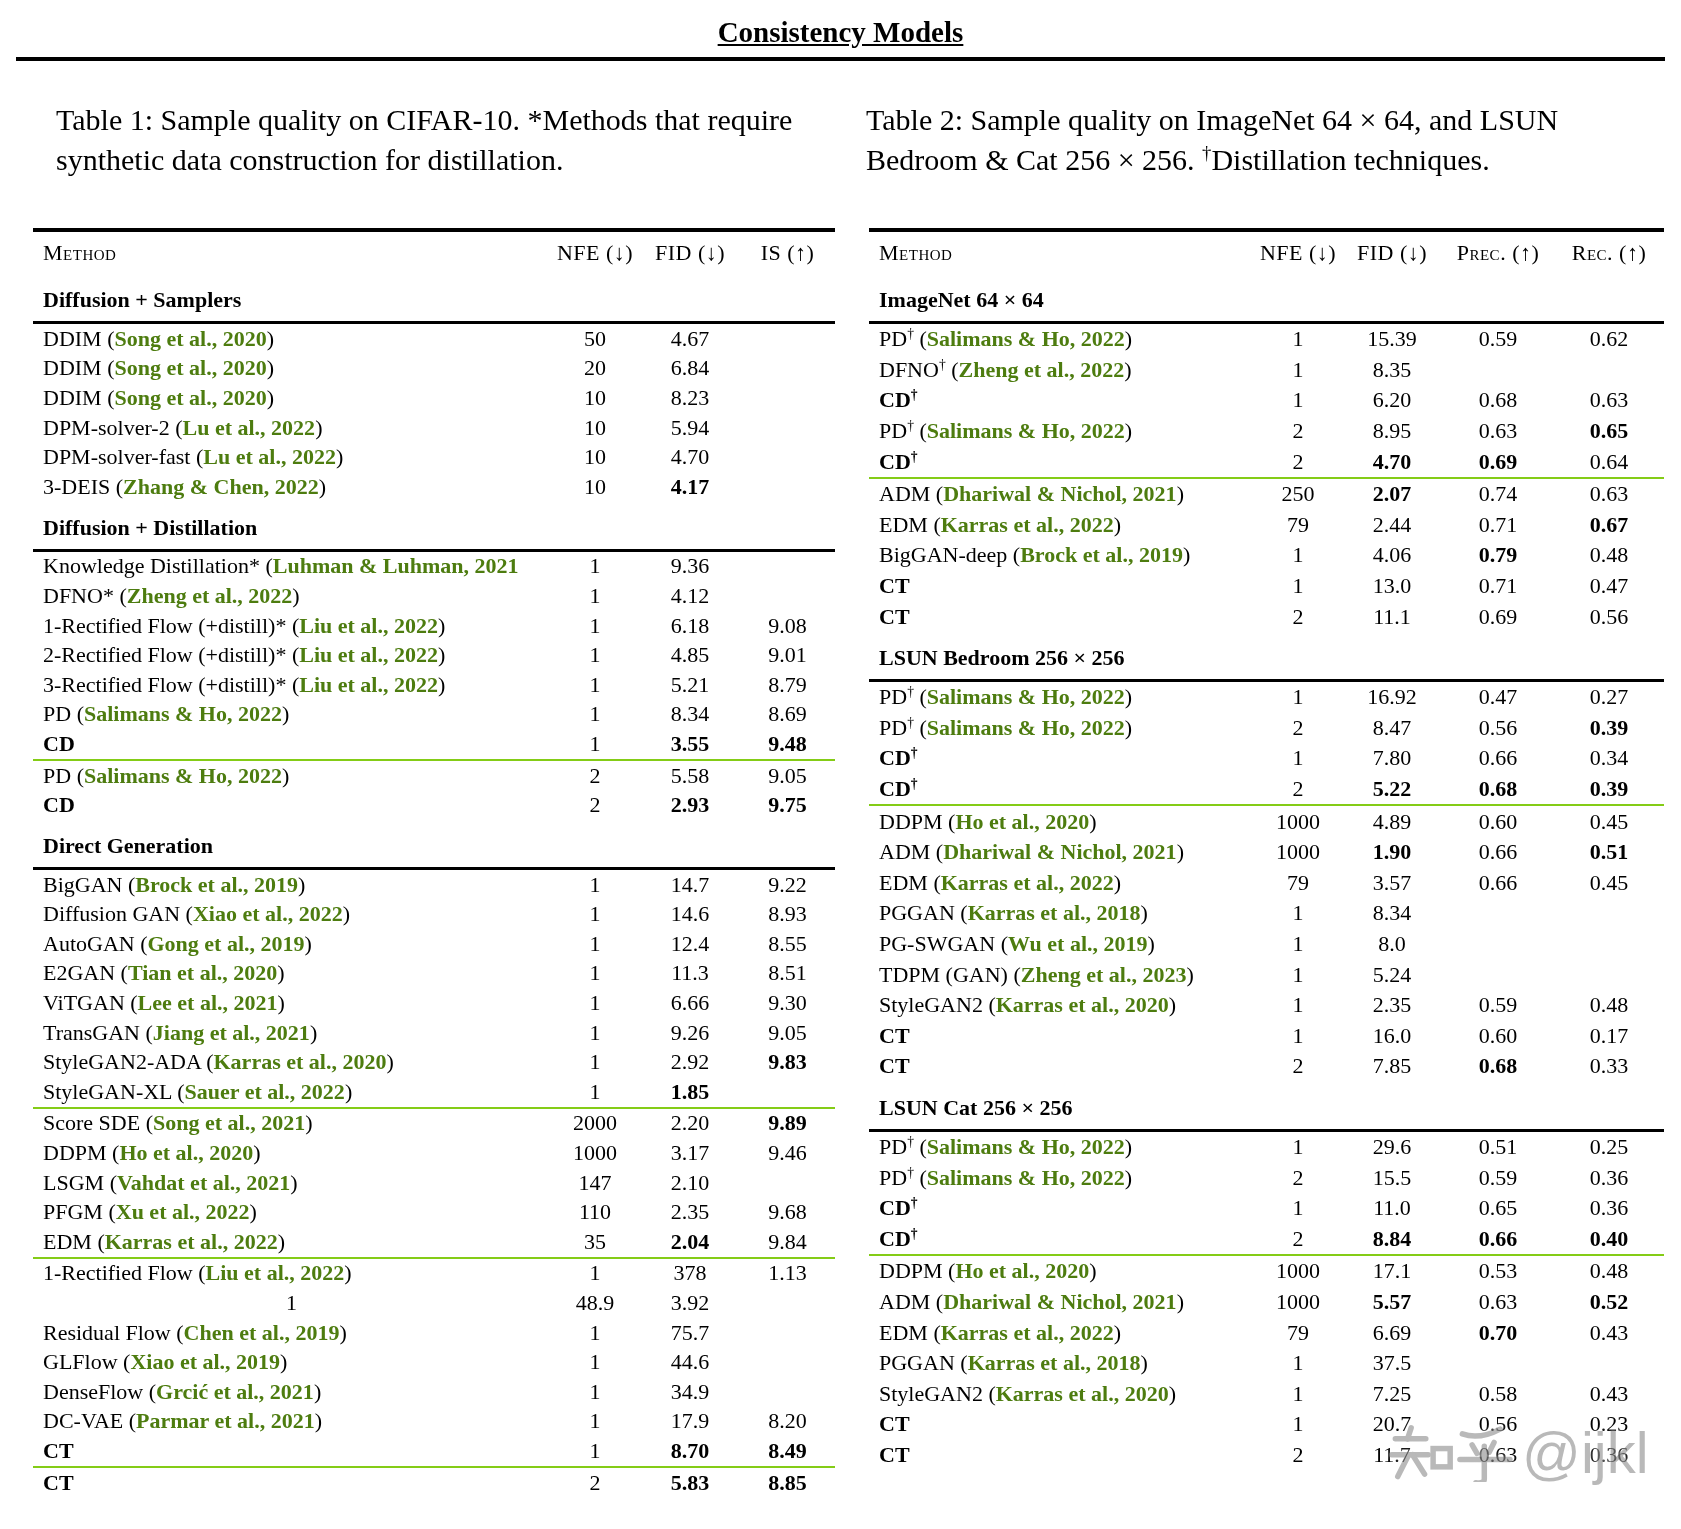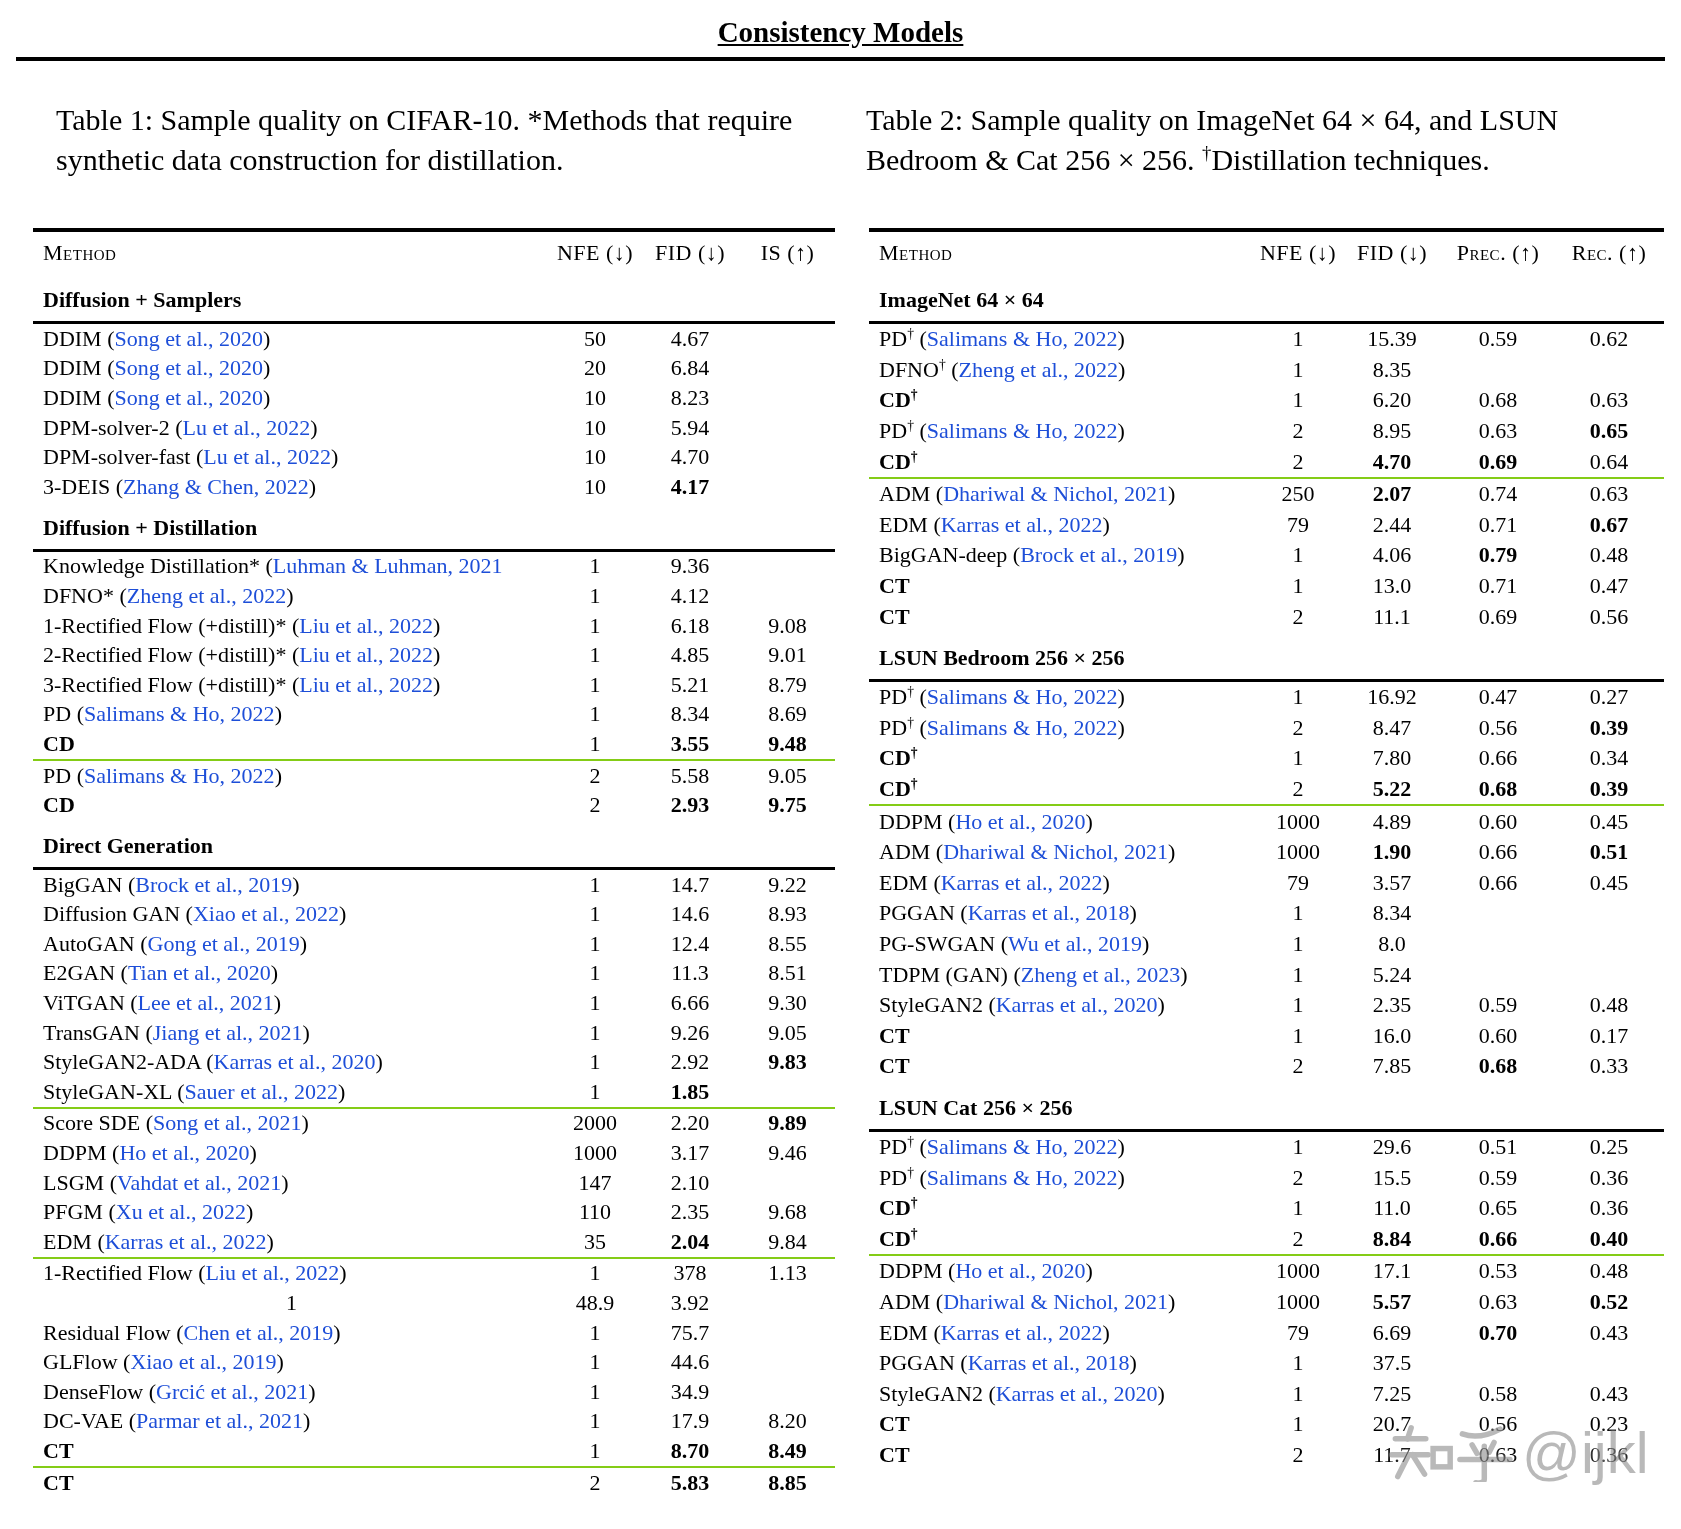--- a/index.html
+++ b/index.html
@@ -20,21 +20,21 @@
   .grid{display:grid;align-items:center;}
   .tbl1 .grid{grid-template-columns:1fr 90px 100px 95px;}
   .tbl2 .grid{grid-template-columns:1fr 88px 100px 112px 110px;}
   .hdr-row{height:42px;font-variant:small-caps;letter-spacing:0.5px;}
   .row{height:29.6px;}
   .tbl2 .row{height:30.6px;}
   .sec{font-weight:bold;border-bottom:3px solid #000;padding:13px 0 8px 10px;}
   .grp + .grp{border-top:2px solid #84cc16;}
   .cell-m{padding-left:10px;white-space:nowrap;overflow:hidden;}
   .cell-c{text-align:center;white-space:nowrap;}
-  .cite{color:#1d4ed8;}
+  .cite{color:#4d7c0f;font-weight:bold;}
   .bold{font-weight:bold;}
   .watermark{position:absolute;left:1388px;top:1420px;color:#8f8f8f;opacity:0.62;
     display:flex;align-items:flex-end;gap:6px;
     text-shadow:0 0 5px #fff, 0 0 2px #fff;}
   .watermark svg{display:block;filter:drop-shadow(0 0 3px #fff);}
   .watermark .handle{font-size:58px;font-family:"Liberation Sans", sans-serif;line-height:1;}
 </style>
 </head>
 <body>
 

